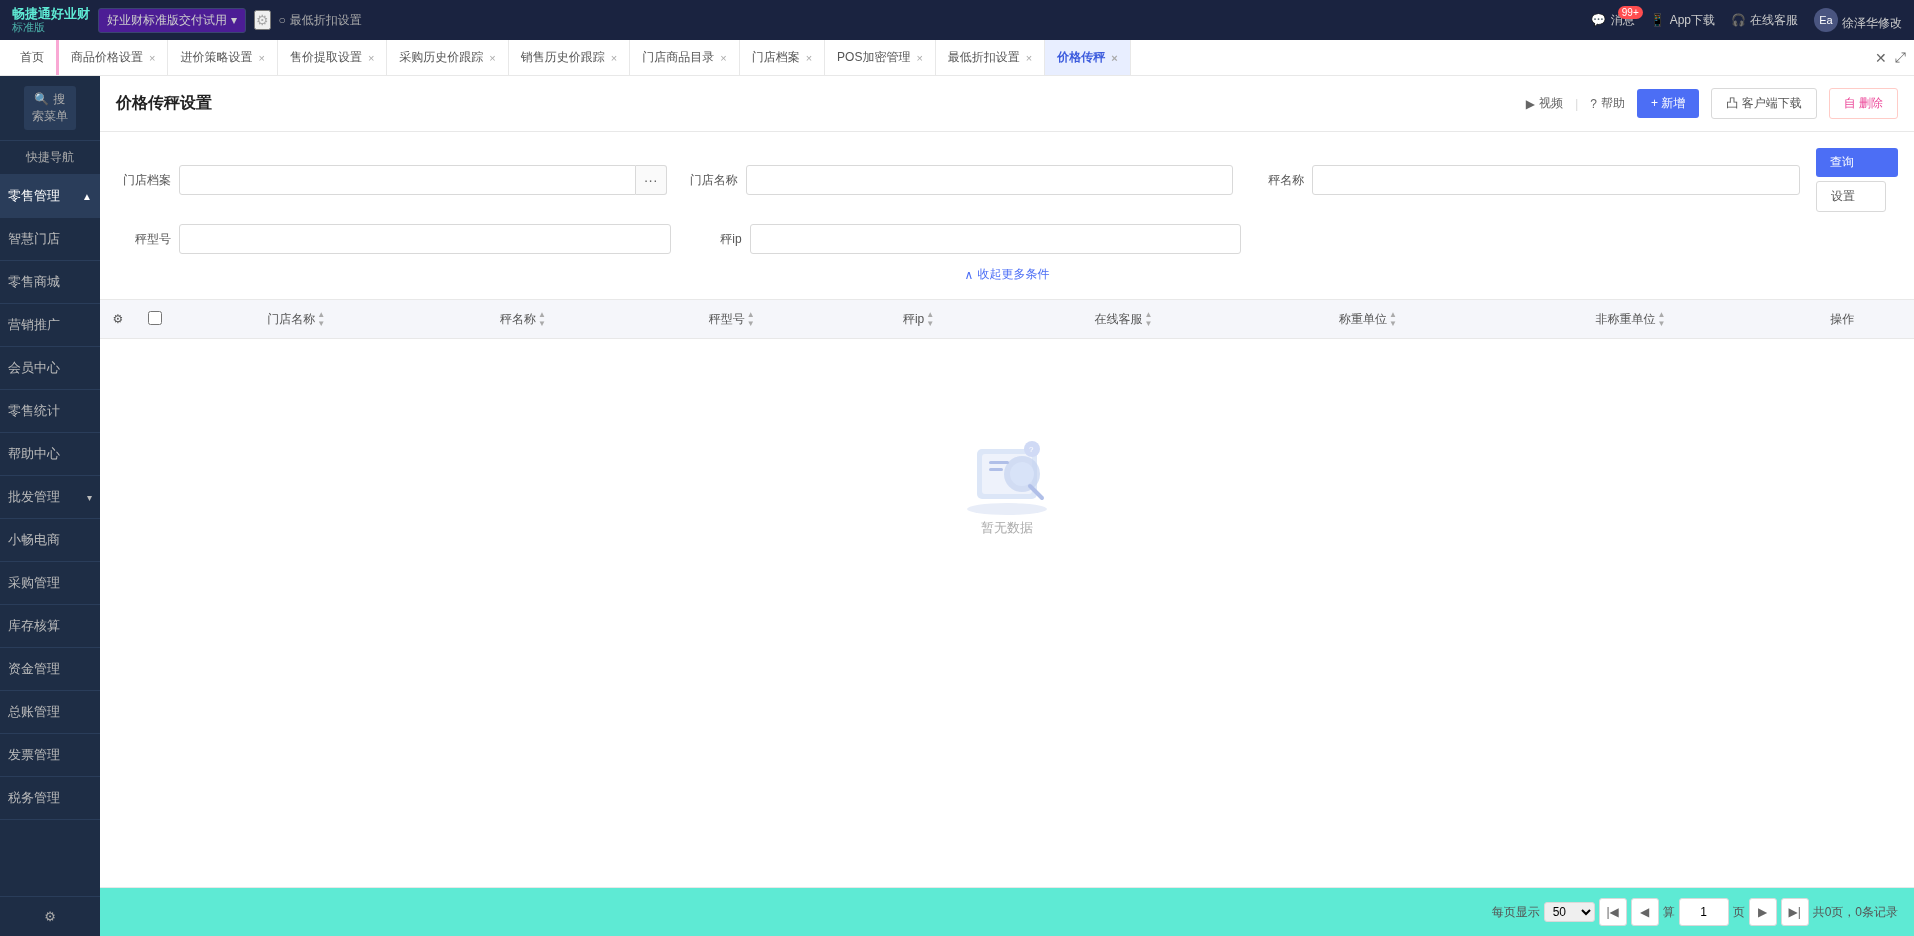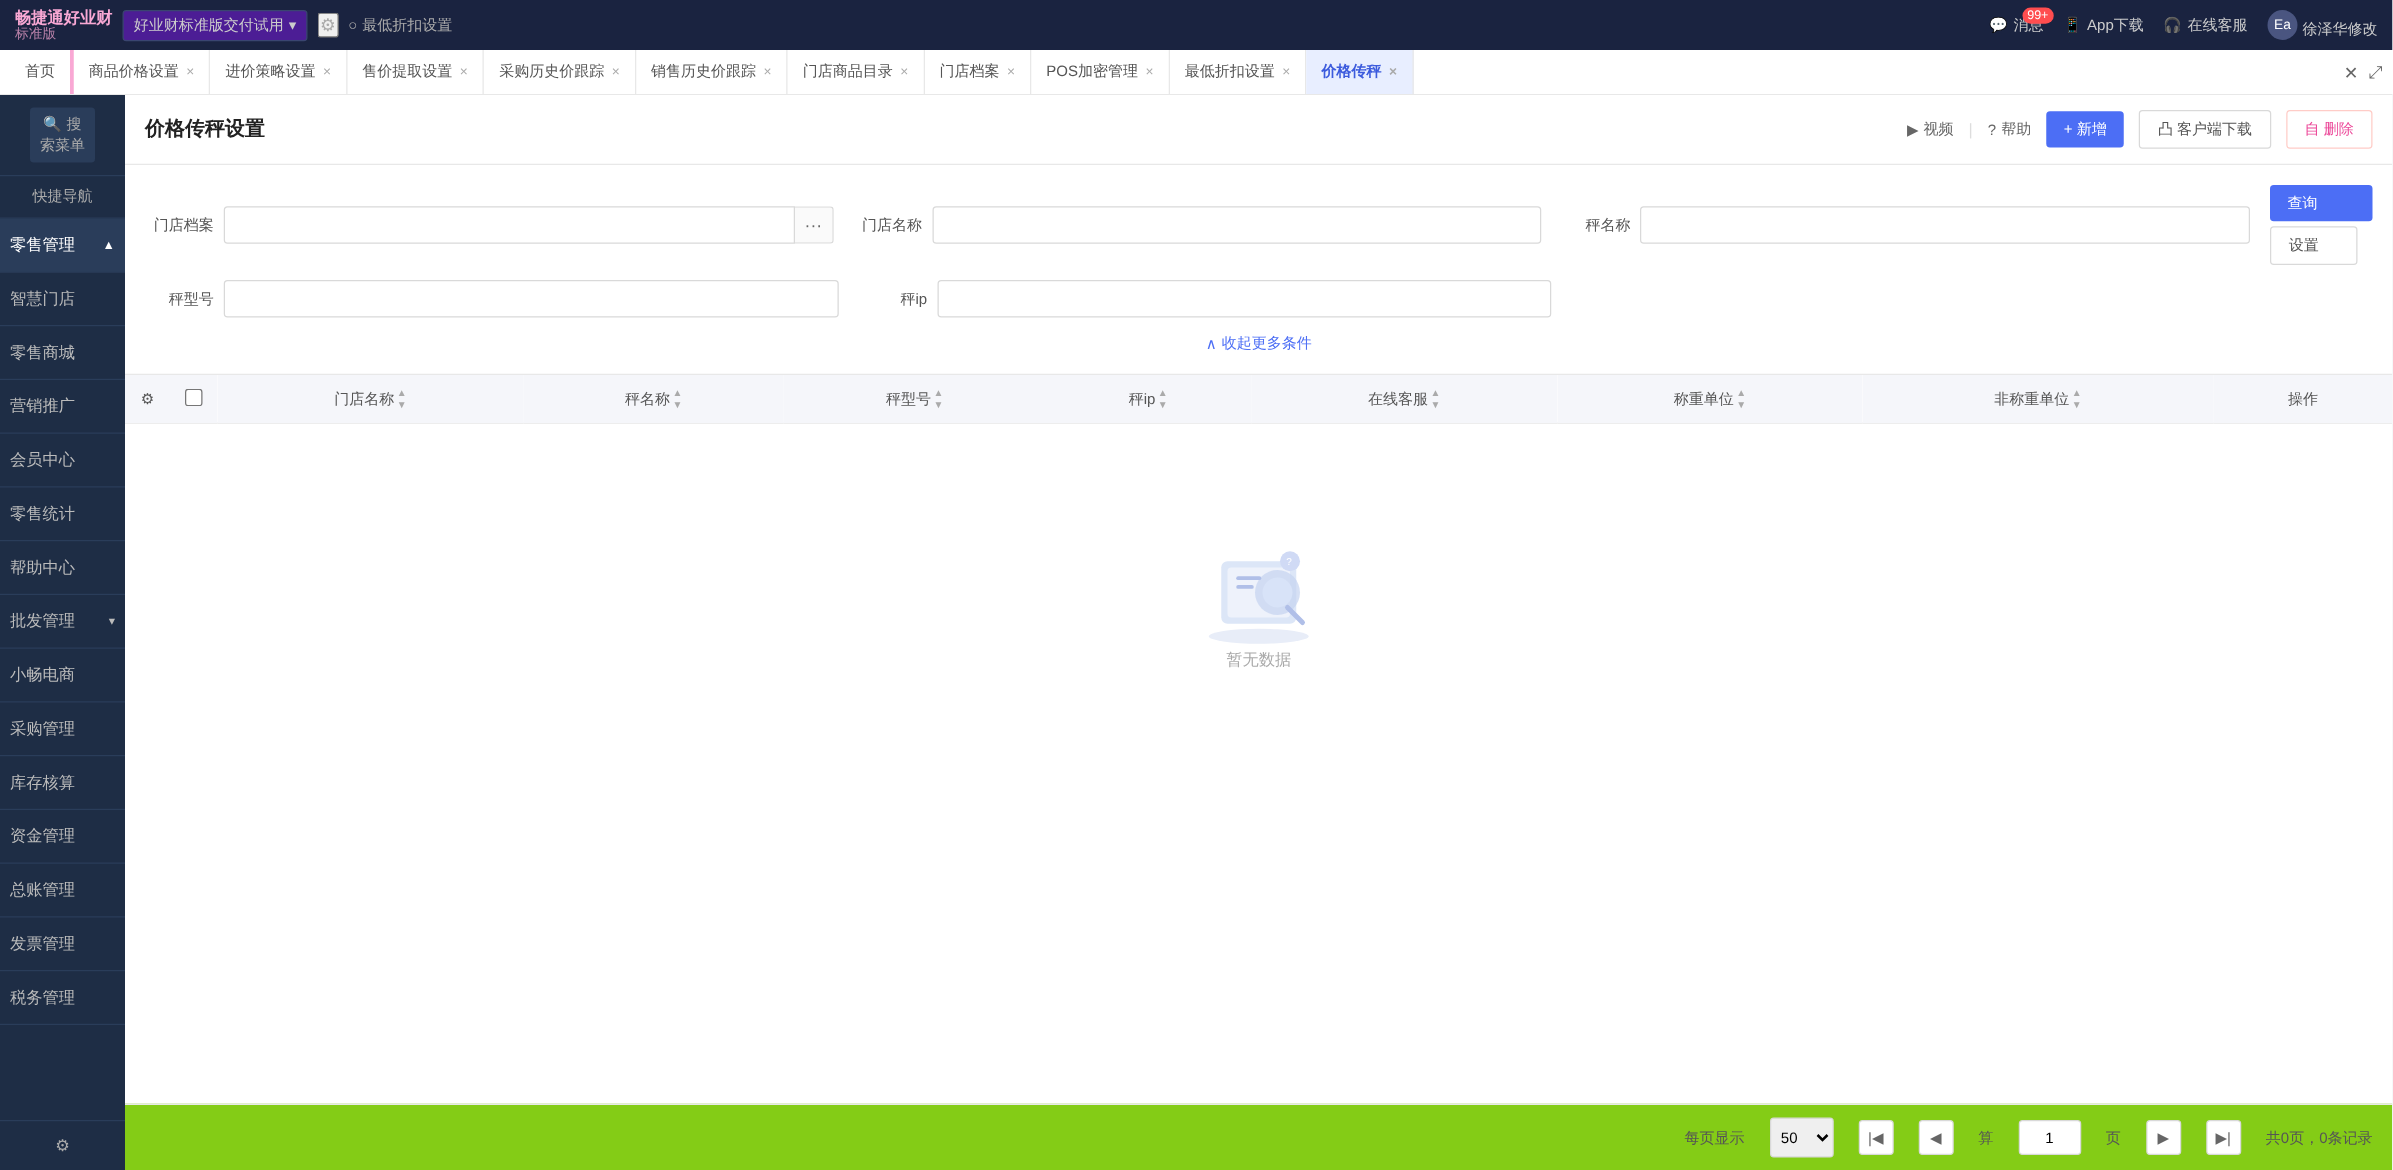--- a/index.html
+++ b/index.html
@@ -1,21 +1,21 @@
 <!DOCTYPE html>
 <html><head>
   <meta charset="utf-8">
   <style>
     * { box-sizing: border-box; margin: 0; padding: 0; }
     body { font-family: "Microsoft YaHei", Arial, sans-serif; font-size: 13px; background: #f0f2f5; color: #333; display: flex; flex-direction: column; height: 936px; overflow: hidden; }
 
     
     .top-bar { height: 40px; background: #1a2340; display: flex; align-items: center; justify-content: space-between; padding: 0 12px; flex-shrink: 0; }
     .top-bar-left { display: flex; align-items: center; gap: 8px; }
-    .logo-area { display: flex; flex-direction: column; color: #f9a8d4; font-size: 12px; line-height: 1.2; }
+    .logo-area { display: flex; flex-direction: column; color: #5eead4; font-size: 12px; line-height: 1.2; }
     .logo-title { font-size: 13px; font-weight: bold; }
     .logo-sub { font-size: 11px; opacity: 0.7; }
     .version-select { background: #4c1d95; border: 1px solid #3a4570; color: #ccc; padding: 3px 8px; border-radius: 3px; font-size: 12px; display: flex; align-items: center; gap: 4px; cursor: pointer; }
     .settings-icon-btn { color: #aaa; cursor: pointer; font-size: 14px; }
     .demo-link { color: #aaa; font-size: 12px; cursor: pointer; display: flex; align-items: center; gap: 4px; }
     .top-bar-right { display: flex; align-items: center; gap: 16px; }
     .top-right-item { color: #ccc; font-size: 12px; cursor: pointer; display: flex; align-items: center; gap: 4px; position: relative; }
     .badge { background: #ff4d4f; color: #fff; font-size: 10px; border-radius: 8px; padding: 1px 4px; position: absolute; top: -6px; right: -8px; }
     .user-area { color: #ccc; font-size: 12px; cursor: pointer; display: flex; align-items: flex-end; gap: 4px; }
     .user-avatar { width: 24px; height: 24px; background: #4a5580; border-radius: 50%; display: flex; align-items: center; justify-content: center; color: #fff; font-size: 11px; }
@@ -77,23 +77,23 @@
     .data-table th.check-col { width: 36px; }
     .data-table td { padding: 10px 12px; border-bottom: 1px solid #f0f0f0; font-size: 12px; color: #333; }
     .th-sort { display: flex; align-items: center; gap: 2px; justify-content: center; }
     .sort-arrows { display: flex; flex-direction: column; font-size: 8px; color: #aaa; }
 
     
     .empty-state { display: flex; flex-direction: column; align-items: center; justify-content: center; padding: 80px 0; }
     .empty-text { color: #aaa; font-size: 13px; }
 
     
-    .pagination-bar { background: #84cc16; padding: 10px 16px; display: flex; align-items: center; justify-content: flex-end; gap: 20px; border-top: 1px solid #e8e8e8; flex-shrink: 0; }
+    .pagination-bar { background: #5eead4; padding: 10px 16px; display: flex; align-items: center; justify-content: flex-end; gap: 4px; border-top: 1px solid #e8e8e8; flex-shrink: 0; }
     .pagination-label { font-size: 12px; color: #555; }
-    .page-size-select { height: 32px; border: 1px solid #d9d9d9; border-radius: 3px; padding: 0 4px; font-size: 12px; }
+    .page-size-select { height: 20px; border: 1px solid #d9d9d9; border-radius: 3px; padding: 0 4px; font-size: 12px; }
     .page-btn { height: 28px; width: 28px; border: 1px solid #d9d9d9; border-radius: 3px; background: #fff; cursor: pointer; font-size: 12px; color: #666; display: flex; align-items: center; justify-content: center; }
     .page-btn:disabled { color: #ccc; cursor: not-allowed; }
     .page-input { height: 28px; width: 50px; border: 1px solid #d9d9d9; border-radius: 3px; text-align: center; font-size: 12px; }
     .page-info { font-size: 12px; color: #555; }
 
     
     .checkbox { width: 14px; height: 14px; cursor: pointer; }
 
     
     .empty-svg { width: 120px; height: 100px; }

